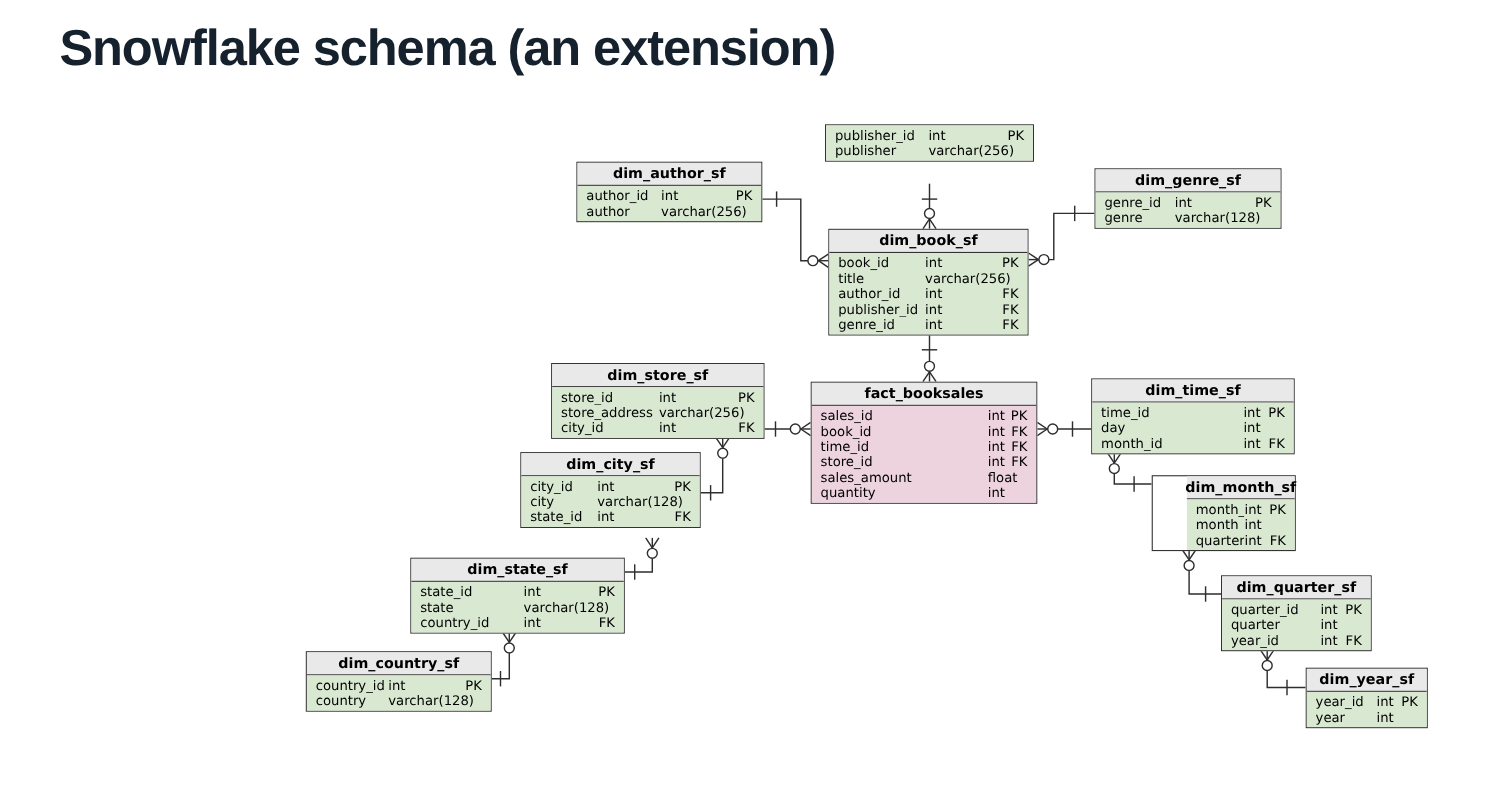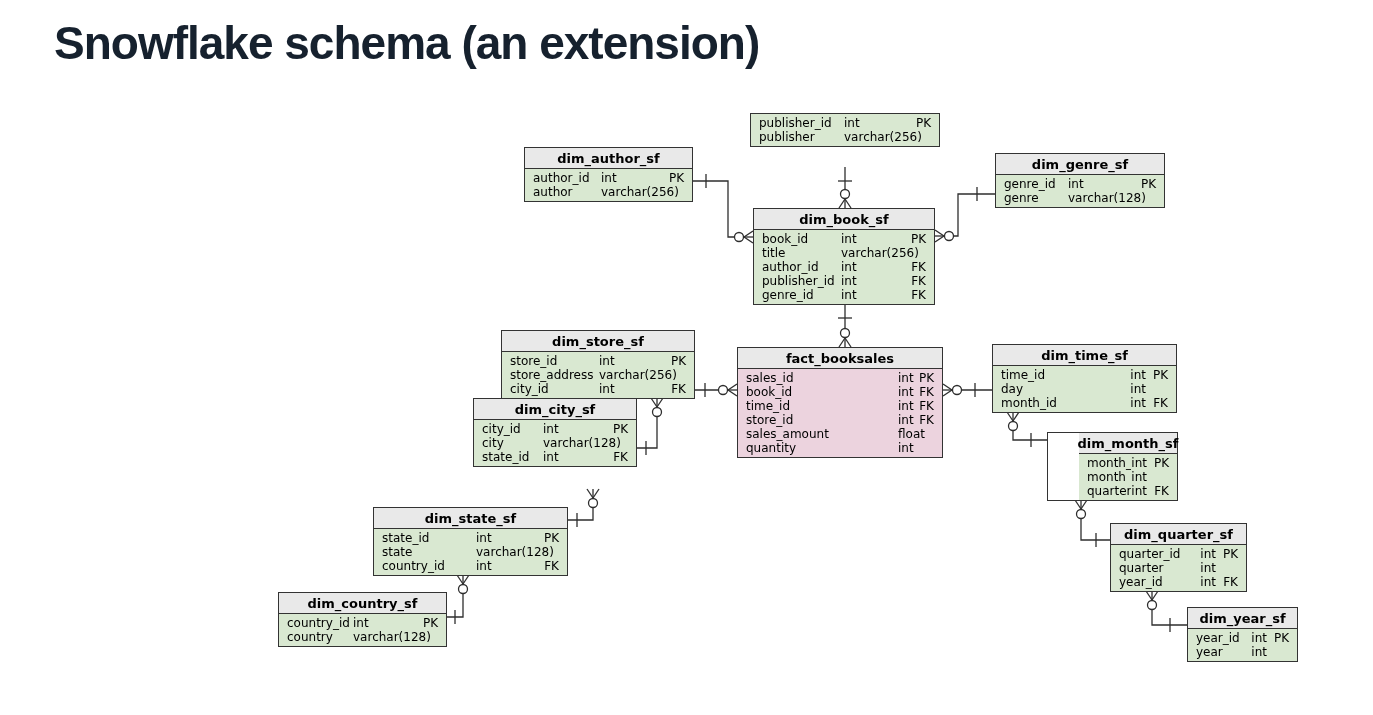--- a/index.html
+++ b/index.html
@@ -281,21 +281,21 @@
             <span class="ftype">int</span>
             <span class="fkey"></span>
           </div>
           <div class="frow">
             <span class="fname">month_id</span>
             <span class="ftype">int</span>
             <span class="fkey">FK</span>
           </div>
         </div>
       </div>
-      <div class="tbl dim wide" style="left: 473px; top: 398px; width: 164px; --nc: 61px;">
+      <div class="tbl dim wide" style="left: 473px; top: 411px; width: 164px; --nc: 61px;">
         <div class="tbl-header">dim_city_sf</div>
         <div class="tbl-body">
           <div class="frow">
             <span class="fname">city_id</span>
             <span class="ftype">int</span>
             <span class="fkey">PK</span>
           </div>
           <div class="frow">
             <span class="fname">city</span>
             <span class="ftype">varchar(128)</span>

